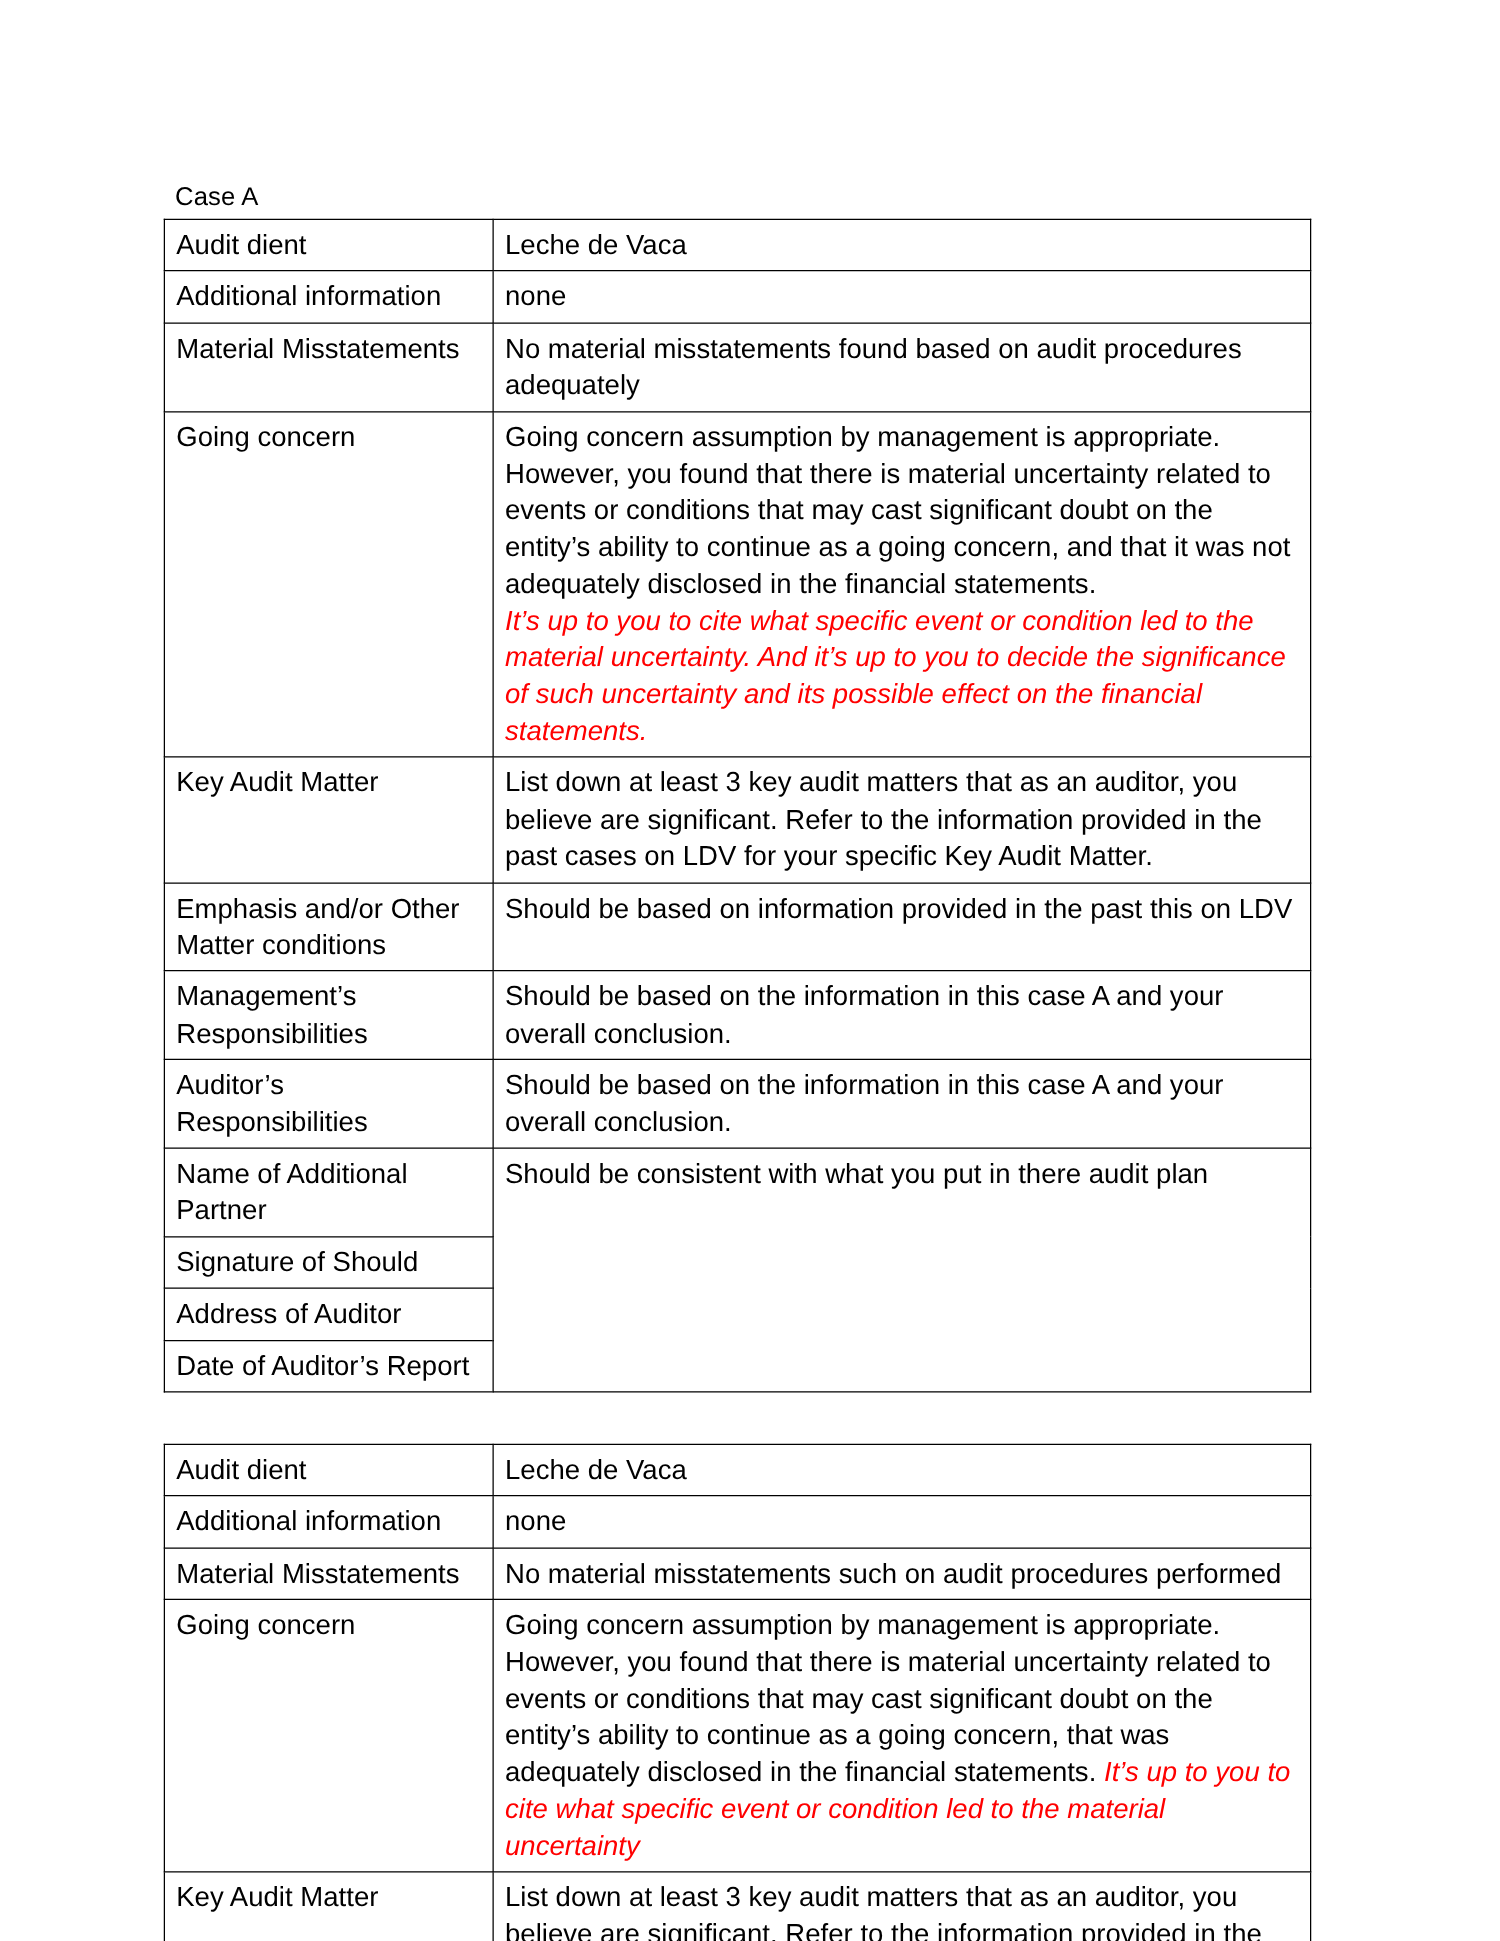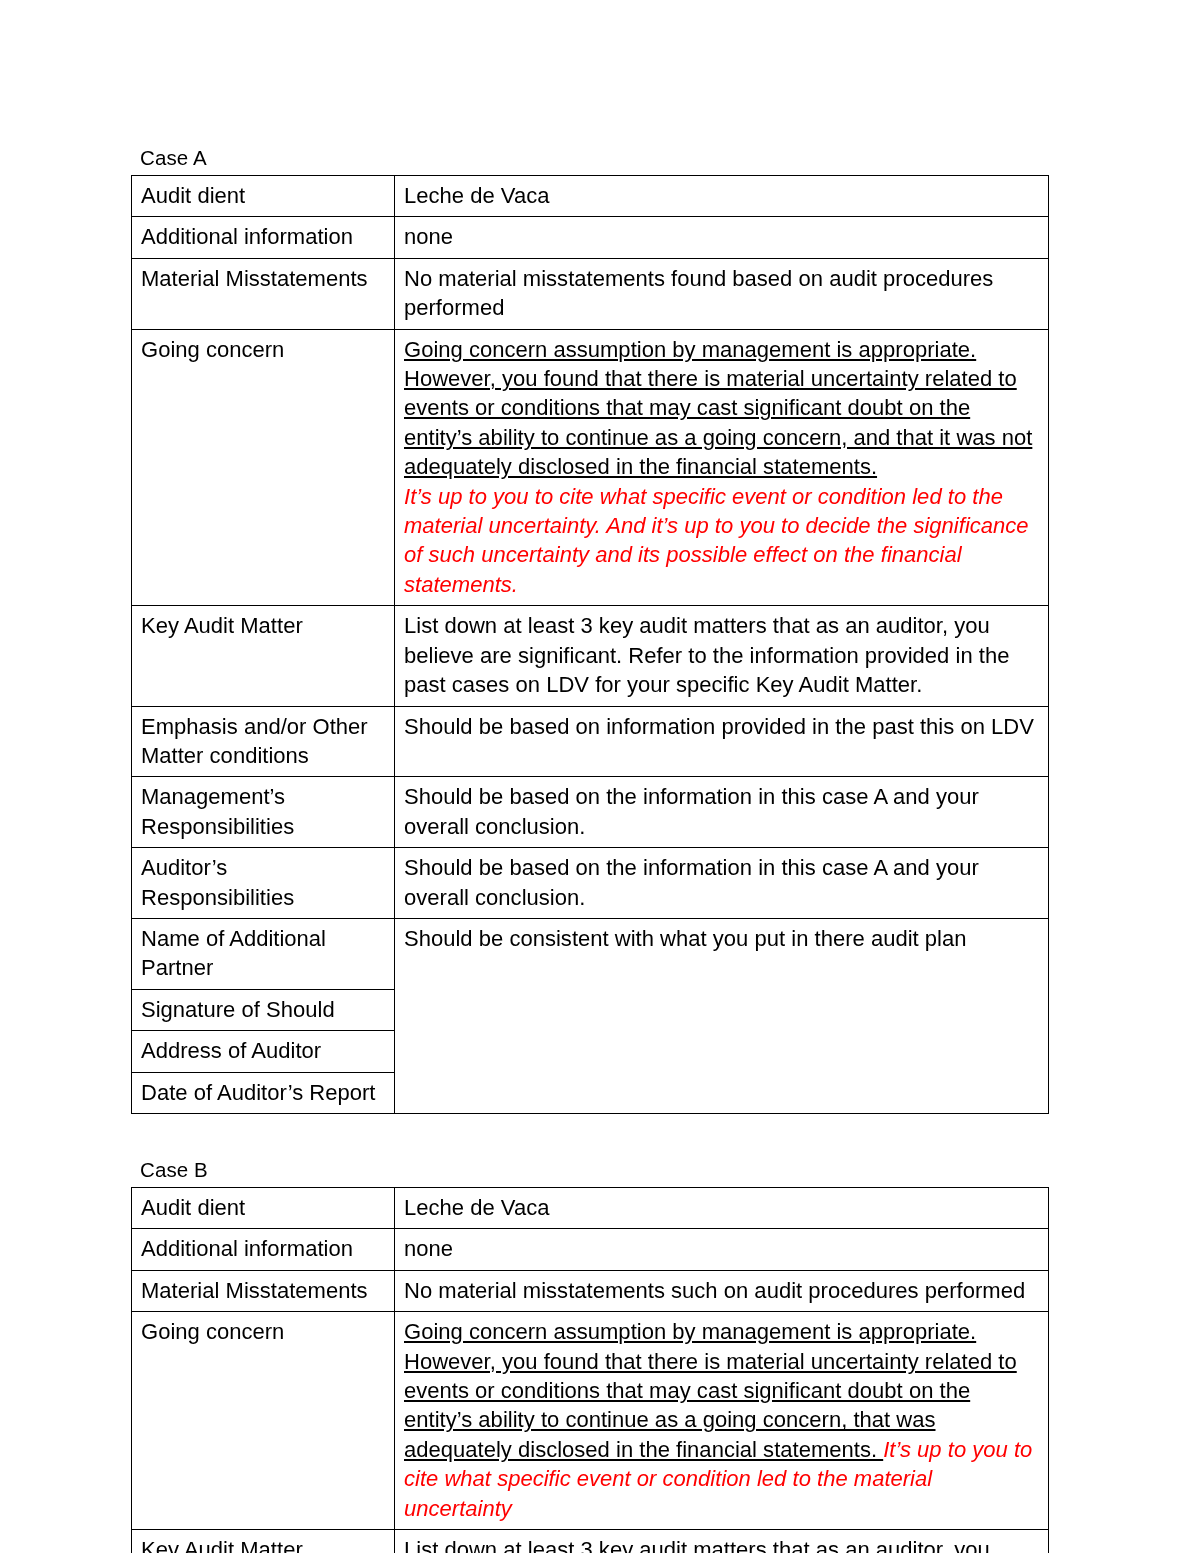--- a/index.html
+++ b/index.html
@@ -46,21 +46,21 @@
     line-height: 29.4px;
     letter-spacing: 0.02px;
   }
   col.c-label { width: 263px; }
   col.c-value { width: 654px; }
 
   .red {
     color: #ff0000;
     font-style: italic;
   }
-  .blk { color: #000000; text-decoration: underline; }
+  .blk { color: #000000; }
 
   .spacer-gap {
     height: 41px;
   }
   
   td.merged-note {
     vertical-align: top;
   }
 </style>
 </head>
@@ -80,21 +80,21 @@
         <tr>
           <td>Audit dient</td>
           <td>Leche de Vaca</td>
         </tr>
         <tr>
           <td>Additional information</td>
           <td>none</td>
         </tr>
         <tr>
           <td>Material Misstatements</td>
-          <td>No material misstatements found based on audit procedures performed</td>
+          <td>No material misstatements found based on audit procedures adequately</td>
         </tr>
         <tr>
           <td>Going concern</td>
           <td>
             <span class="blk">Going concern assumption by management is appropriate. However, you found that there is material uncertainty related to events or conditions that may cast significant doubt on the entity’s ability to continue as a going concern, and that it was not adequately disclosed in the financial statements.</span><br>
             <span class="red">It’s up to you to cite what specific event or condition led to the material uncertainty. And it’s up to you to decide the significance of such uncertainty and its possible effect on the financial statements.</span>
           </td>
         </tr>
         <tr>
           <td>Key Audit Matter</td>
@@ -123,21 +123,20 @@
           <td>Address of Auditor</td>
         </tr>
         <tr>
           <td>Date of Auditor’s Report</td>
         </tr>
       </tbody>
     </table>
 
     <div class="spacer-gap"></div>
 
-    <div class="case-label">Case B</div>
 
     <table class="case-table">
       <colgroup>
         <col class="c-label">
         <col class="c-value">
       </colgroup>
       <tbody>
         <tr>
           <td>Audit dient</td>
           <td>Leche de Vaca</td>

